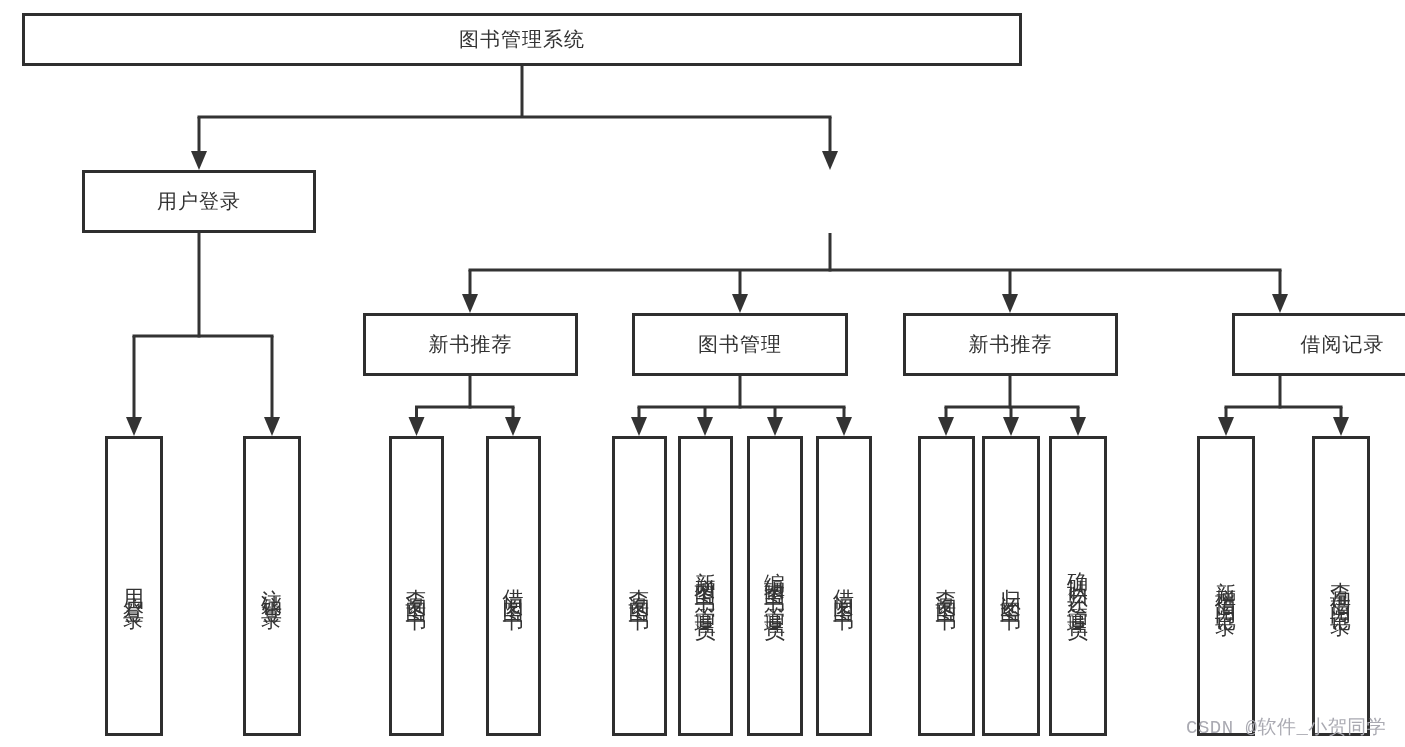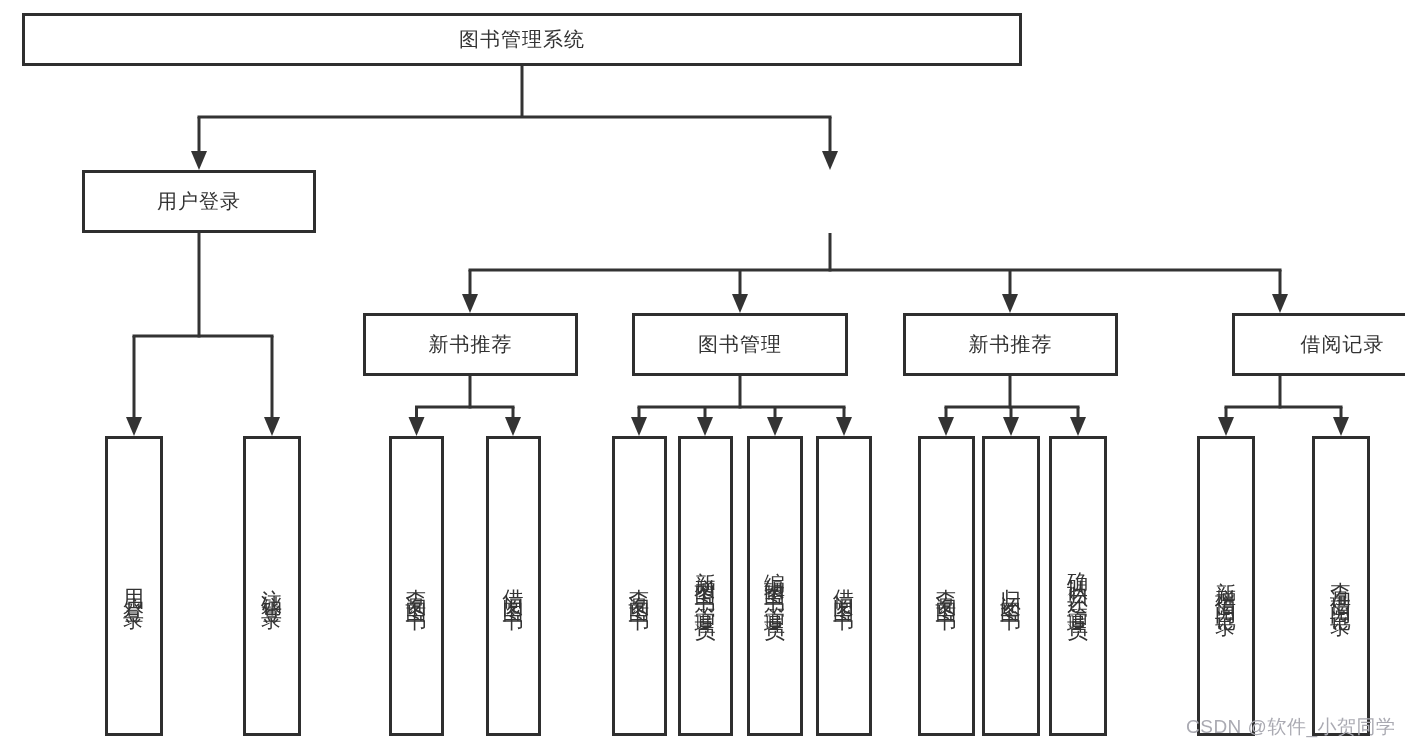--- a/index.html
+++ b/index.html
@@ -33,20 +33,21 @@
     line-height:1;
   }
   #watermark{
     position:absolute;
     left:1186px;top:714px;
     font-size:19px;
     color:#aaaab2;
     letter-spacing:0.5px;
     white-space:nowrap;
     z-index:5;
+    font-family:Liberation Mono, monospace;
   }
 </style>
 </head>
 <body>
 
 <div id="canvas">
 
   <svg id="connectors" width="1405" height="747" viewBox="0 0 1405 747">
 
     <g stroke="#333333" stroke-width="3" fill="none">

